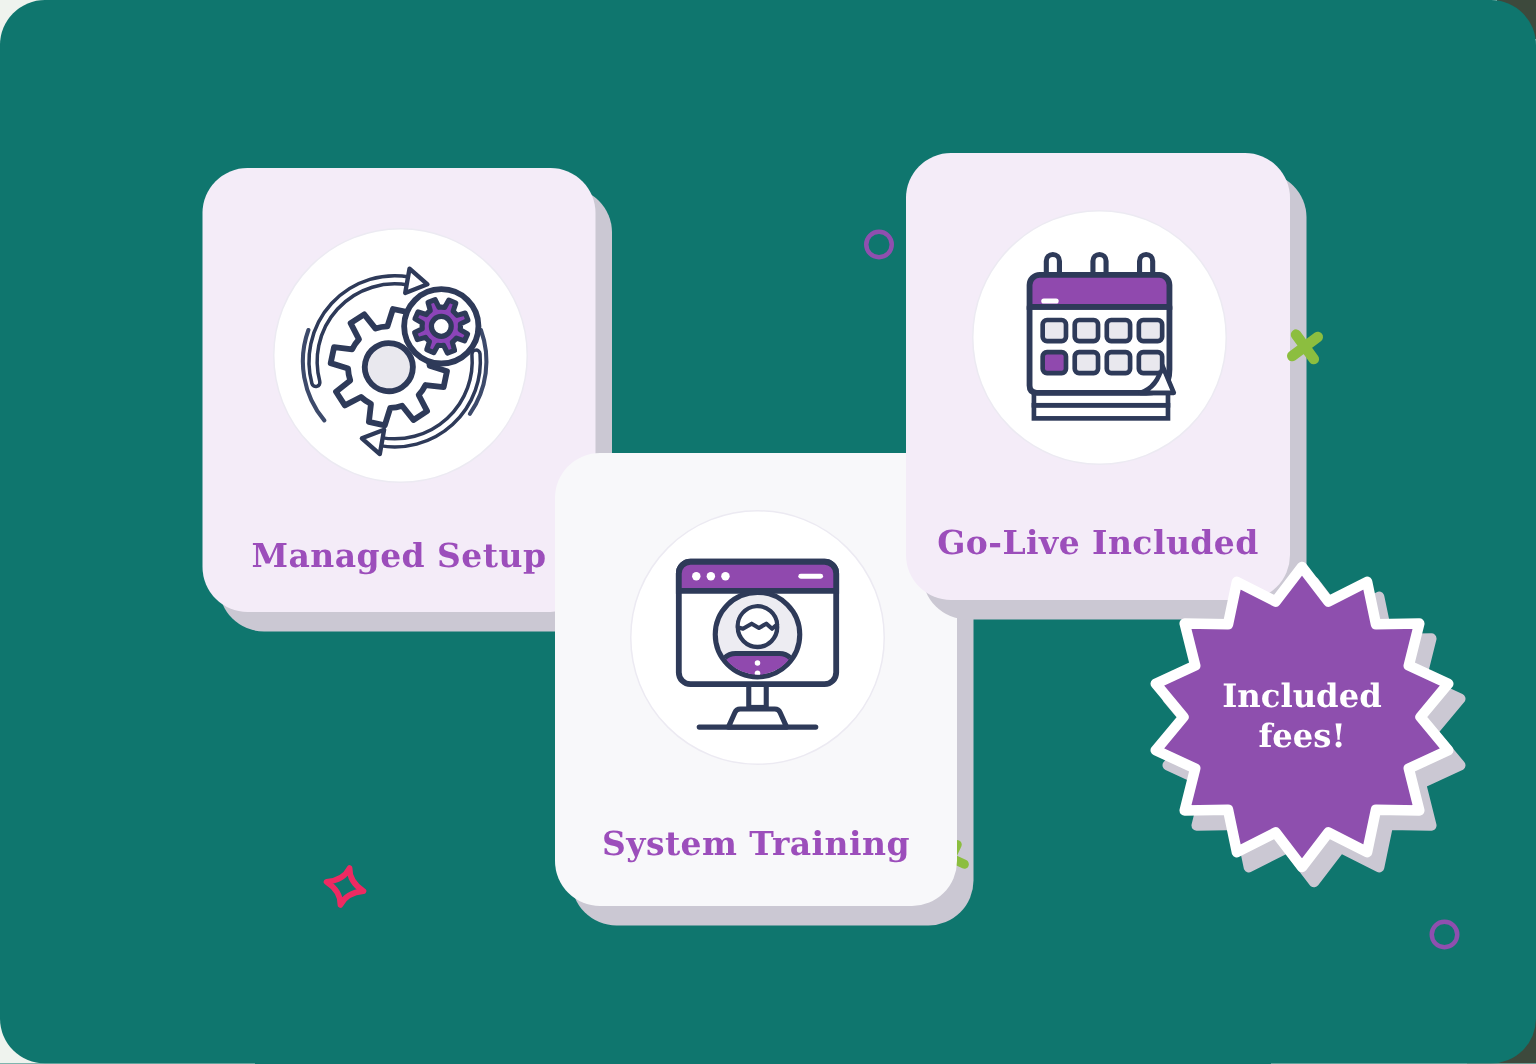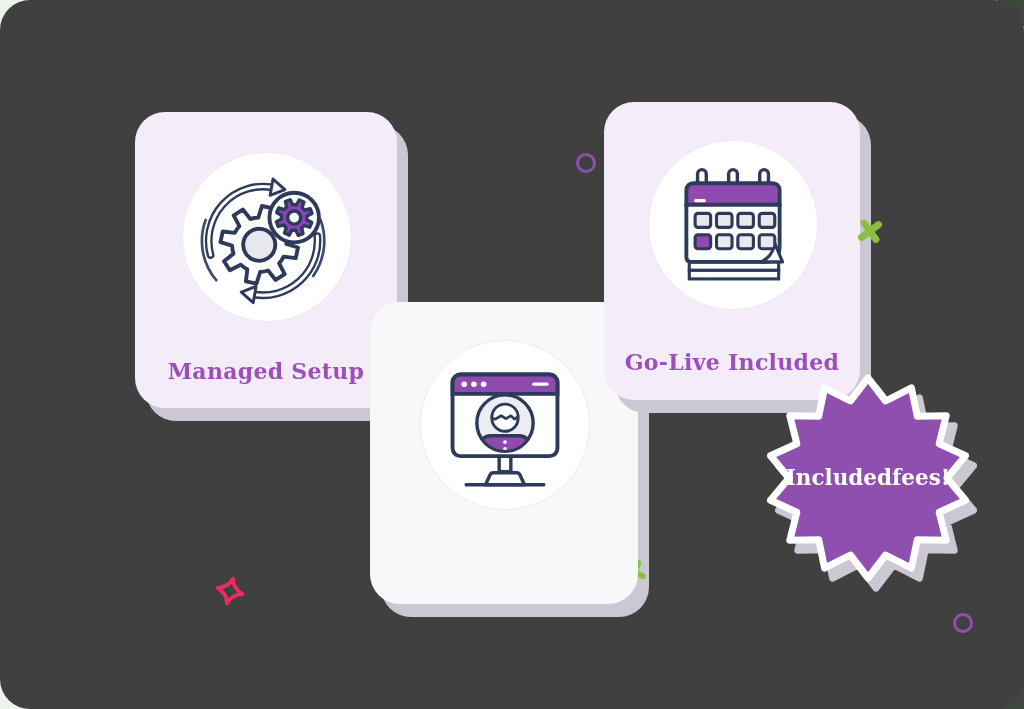--- a/index.html
+++ b/index.html
@@ -6,21 +6,21 @@
   body{
     width:1024px;height:709px;position:relative;overflow:hidden;
     background:#eff3ee;
     font-family:"DejaVu Serif","Liberation Serif",serif;
   }
   .corner-dark{position:absolute;background:#3d493c;z-index:0;}
   .corner-dark.tr{top:0;right:0;width:26px;height:26px;}
   .corner-dark.br{bottom:0;right:0;width:46px;height:46px;}
 
   .canvas{
-    position:absolute;inset:0;background:#404040;border-radius:30px;
+    position:absolute;inset:0;background:#0f766e;border-radius:30px;
     overflow:hidden;z-index:1;
   }
 
   .card{position:absolute;border-radius:30px;}
   .card-lav{background:#f4ecf8;}
   .card-white{background:#f8f8fa;}
   .hard-shadow{box-shadow:11px 13px 0 #cbc8d3;}
   .shadow-block{position:absolute;border-radius:30px;background:#cbc8d3;}
 
   .icon-circle{
@@ -32,21 +32,21 @@
     position:absolute;left:0;right:0;text-align:center;
     color:#9c4ebb;font-weight:bold;font-size:22px;letter-spacing:.3px;
   }
 
   .ring{position:absolute;border-radius:50%;border:3.5px solid #8f4faf;background:transparent;}
   .deco{position:absolute;}
 
   .badge-wrap{position:absolute;left:758px;top:368px;width:220px;height:220px;z-index:8;}
   .badge-wrap svg{filter:drop-shadow(8px 10px 0 #cbc8d3);}
   .badge-text{
-    position:absolute;inset:0;display:flex;flex-direction:row;
+    position:absolute;inset:0;display:flex;flex-direction:column;
     align-items:center;justify-content:center;color:#ffffff;
     font-weight:bold;font-size:21.5px;line-height:1.26;text-align:center;
   }
 </style>
 </head>
 <body>
 
 <div class="corner-dark tr"></div>
 <div class="corner-dark br"></div>
 
@@ -114,20 +114,21 @@
         <circle cx="70" cy="68" r="29" fill="#edecf2" stroke="#2e3a59" stroke-width="3.5"></circle>
         <g clip-path="url(#avclip)">
           <path d="M44,98 v-6 a11,11 0 0 1 11,-11 h30 a11,11 0 0 1 11,11 v6 z" fill="#9049ae" stroke="#2e3a59" stroke-width="3.5"></path>
           <circle cx="70" cy="87.5" r="1.9" fill="#ffffff"></circle>
           <circle cx="70" cy="94.5" r="1.9" fill="#ffffff"></circle>
         </g>
         <circle cx="70" cy="63" r="13.5" fill="#ffffff" stroke="#2e3a59" stroke-width="3"></circle>
         <path d="M56.5,63 a13.5,13.5 0 0 1 27,-2 l-3.5,3 -4,-3.5 -5,3 -5,-3 -6,3.5 z" fill="#ffffff" stroke="#2e3a59" stroke-width="2.8" stroke-linejoin="round"></path>
       </svg>
     </div>
+    <div class="card-title" style="bottom:28px;">System Training</div>
   </div>
 
   <div class="card card-lav hard-shadow" style="left:604px;top:102px;width:256px;height:298px;z-index:6;">
     <div class="icon-circle" style="left:44px;top:38px;">
       <svg width="136" height="136" viewBox="0 0 140 140">
 
         <rect x="25" y="116.5" width="92" height="9" fill="#ffffff" stroke="#2e3a59" stroke-width="3.2"></rect>
         <rect x="25" y="108" width="92" height="8.5" fill="#ffffff" stroke="#2e3a59" stroke-width="3.2"></rect>
 
         <path d="M22,49 H118 V92 Q118,108 102,108 H27 Q22,108 22,103 Z" fill="#ffffff" stroke="#2e3a59" stroke-width="4" stroke-linejoin="round"></path>

